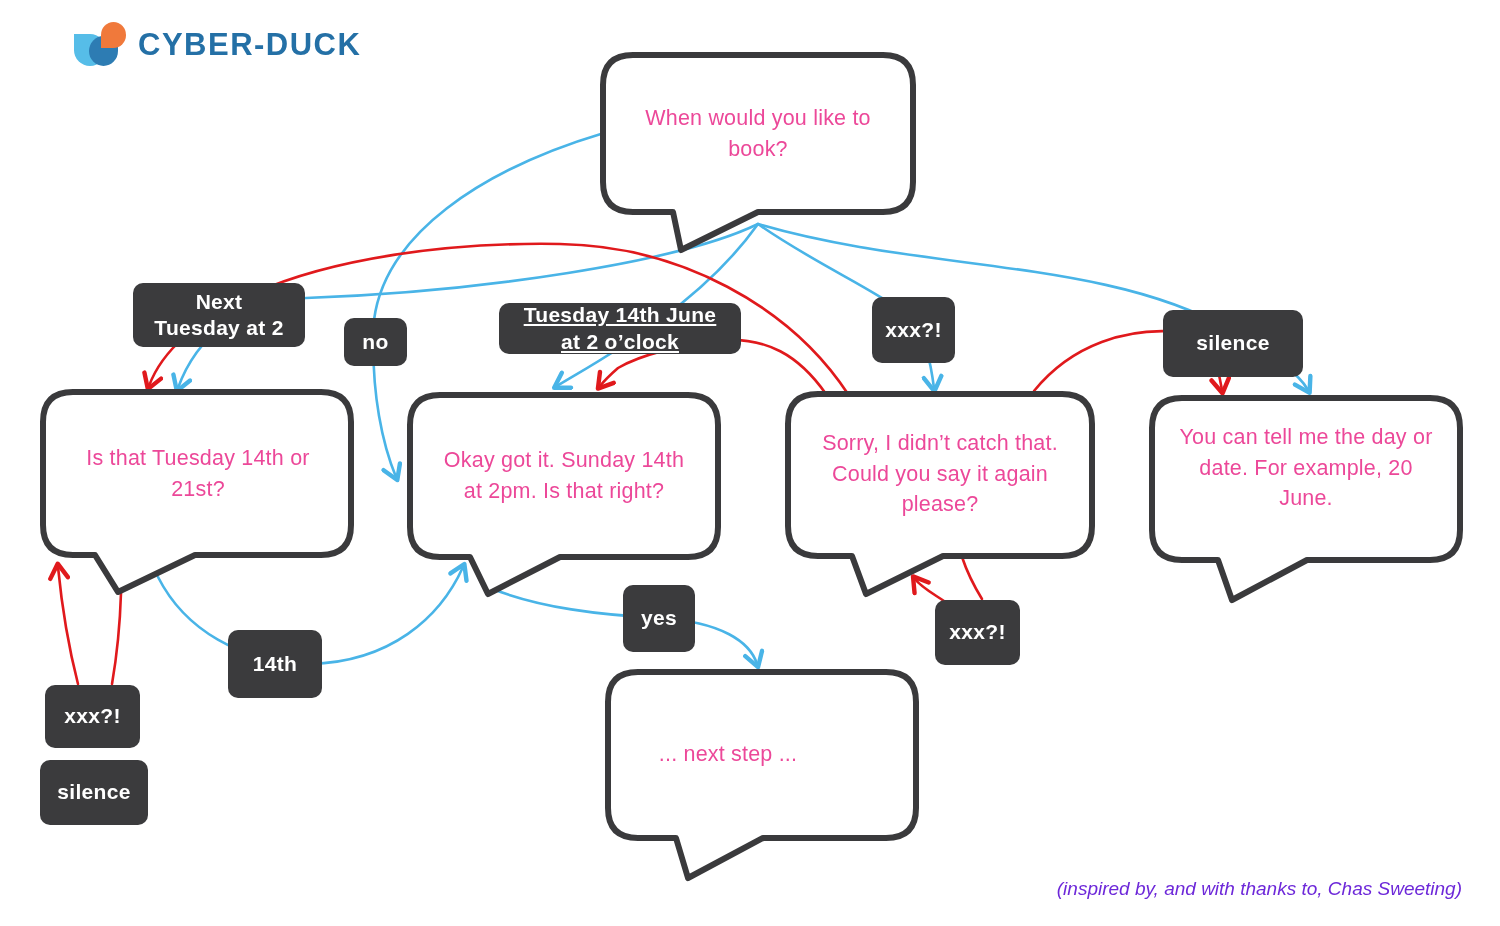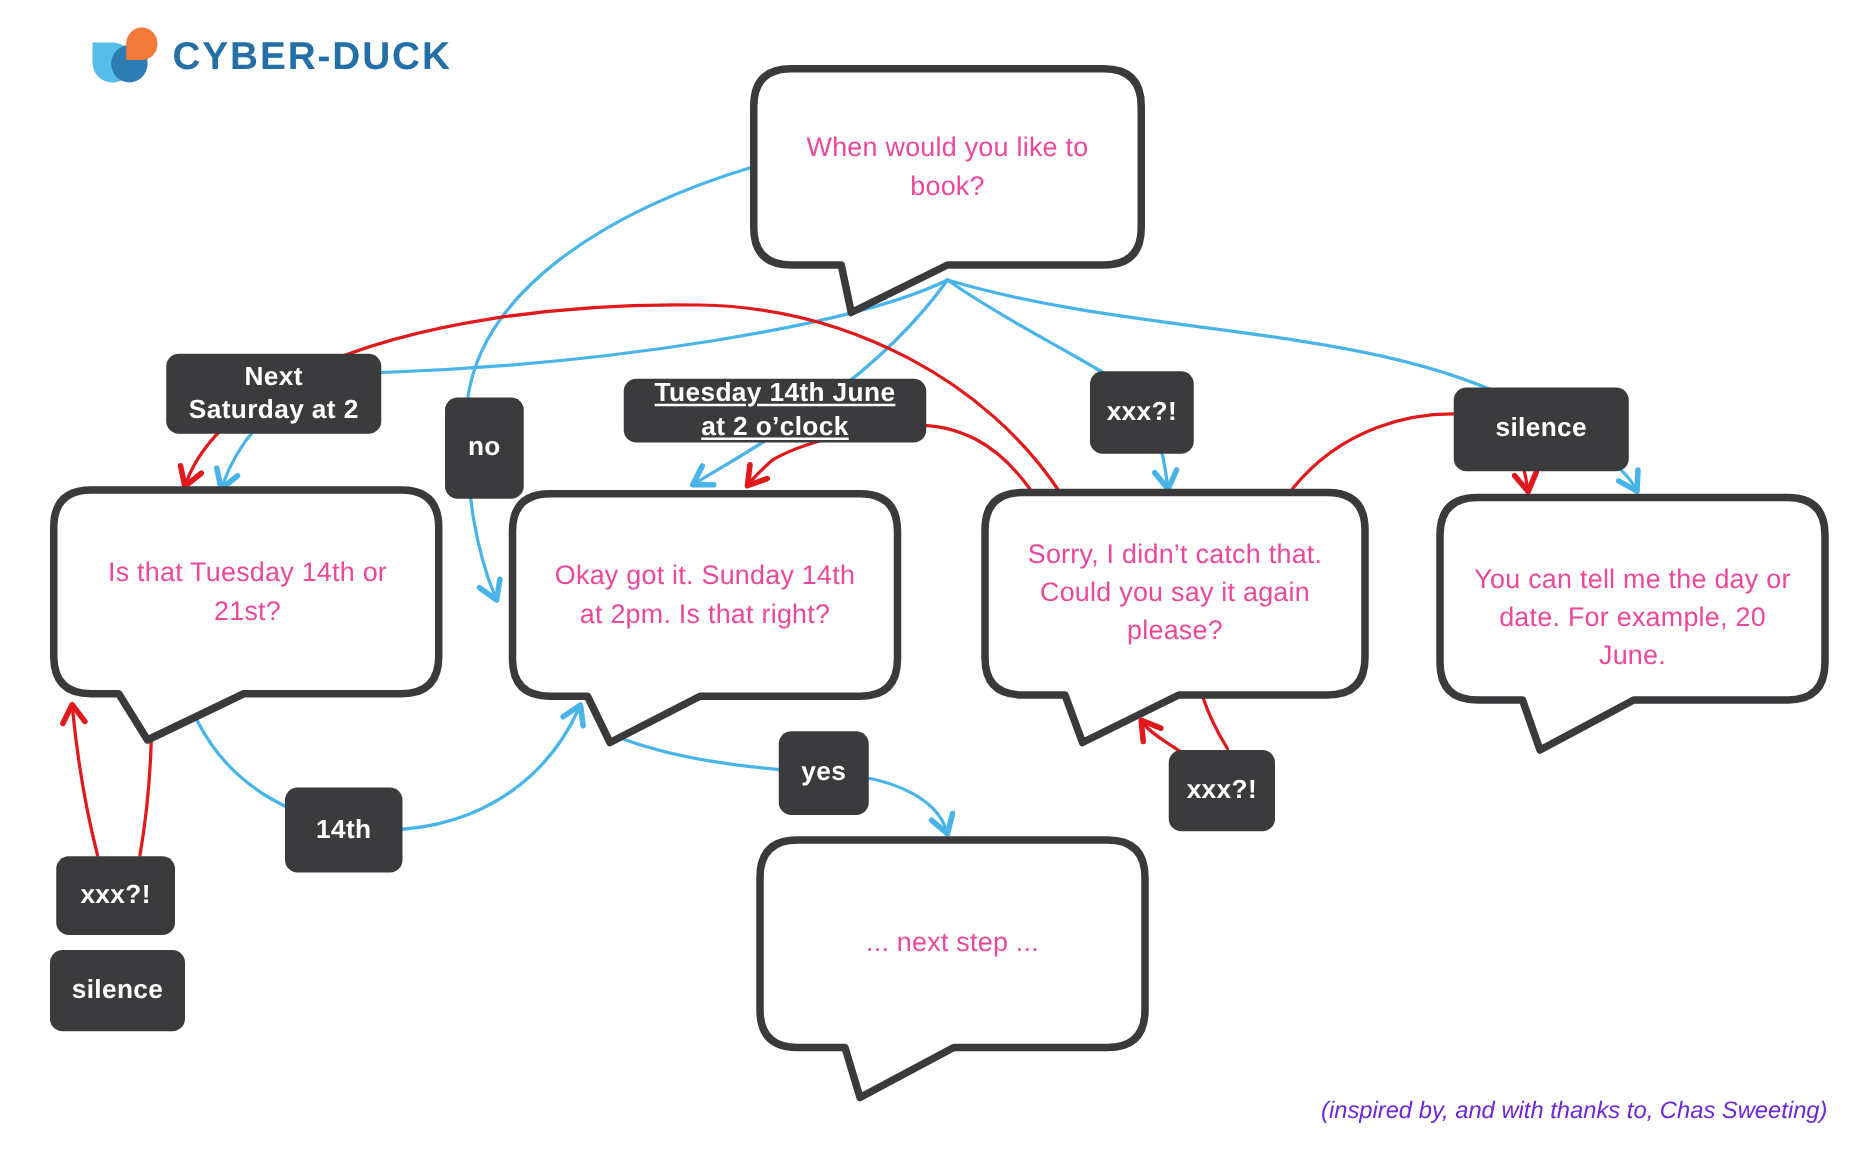--- a/index.html
+++ b/index.html
@@ -69,26 +69,26 @@
       <div class="petal" style="left:15px;top:14px;width:29px;height:30px;background:#2d7cb3;border-radius:100% 0 100% 100%;"></div>
       <div class="petal" style="left:27px;top:0;width:25px;height:26px;background:#f0793b;border-radius:100% 100% 100% 0;"></div>
     </div>
     <div id="logo-text">CYBER-DUCK</div>
   </div>
 
   <div class="bubble-text" style="left:618px;top:70px;width:280px;height:128px;">When would you like to book?</div>
   <div class="bubble-text" style="left:58px;top:400px;width:280px;height:147px;text-align:center;">Is that Tuesday 14th or 21st?</div>
   <div class="bubble-text" style="left:434px;top:402px;width:260px;height:147px;">Okay got it. Sunday 14th at 2pm. Is that right?</div>
   <div class="bubble-text" style="left:808px;top:400px;width:264px;height:148px;">Sorry, I didn’t catch that. Could you say it again please?</div>
-  <div class="bubble-text" style="left:1178px;top:420px;width:256px;height:148px;">You can tell me the day or date. For example, 20 June.</div>
-  <div class="bubble-text" style="left:658px;top:678px;width:208px;height:152px;text-align:center;">... next step ...</div>
+  <div class="bubble-text" style="left:1178px;top:394px;width:256px;height:148px;">You can tell me the day or date. For example, 20 June.</div>
+  <div class="bubble-text" style="left:624px;top:678px;width:208px;height:152px;text-align:center;">... next step ...</div>
 
   <div class="tag" style="left:133px;top:283px;width:172px;height:64px;">Next
-Saturday at 2</div>
-  <div class="tag" style="left:356px;top:318px;width:63px;height:81px;">no</div>
+Tuesday at 2</div>
+  <div class="tag" style="left:344px;top:318px;width:63px;height:48px;">no</div>
   <div class="tag" style="left:499px;top:303px;width:242px;height:51px;text-decoration:underline;">Tuesday 14th June
 at 2 o’clock</div>
   <div class="tag" style="left:872px;top:297px;width:83px;height:66px;">xxx?!</div>
   <div class="tag" style="left:1163px;top:310px;width:140px;height:67px;">silence</div>
   <div class="tag" style="left:623px;top:585px;width:72px;height:67px;">yes</div>
   <div class="tag" style="left:228px;top:630px;width:94px;height:68px;">14th</div>
   <div class="tag" style="left:45px;top:685px;width:95px;height:63px;">xxx?!</div>
   <div class="tag" style="left:40px;top:760px;width:108px;height:65px;">silence</div>
   <div class="tag" style="left:935px;top:600px;width:85px;height:65px;">xxx?!</div>
 

